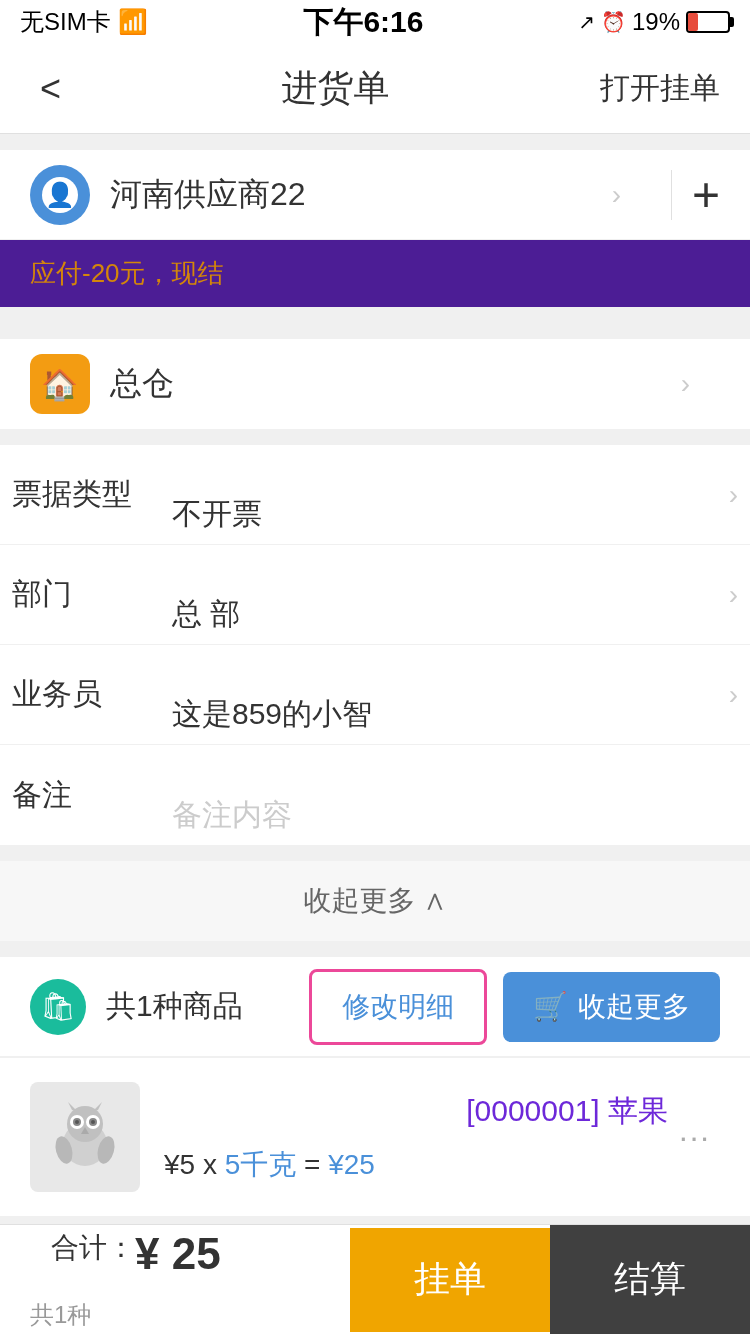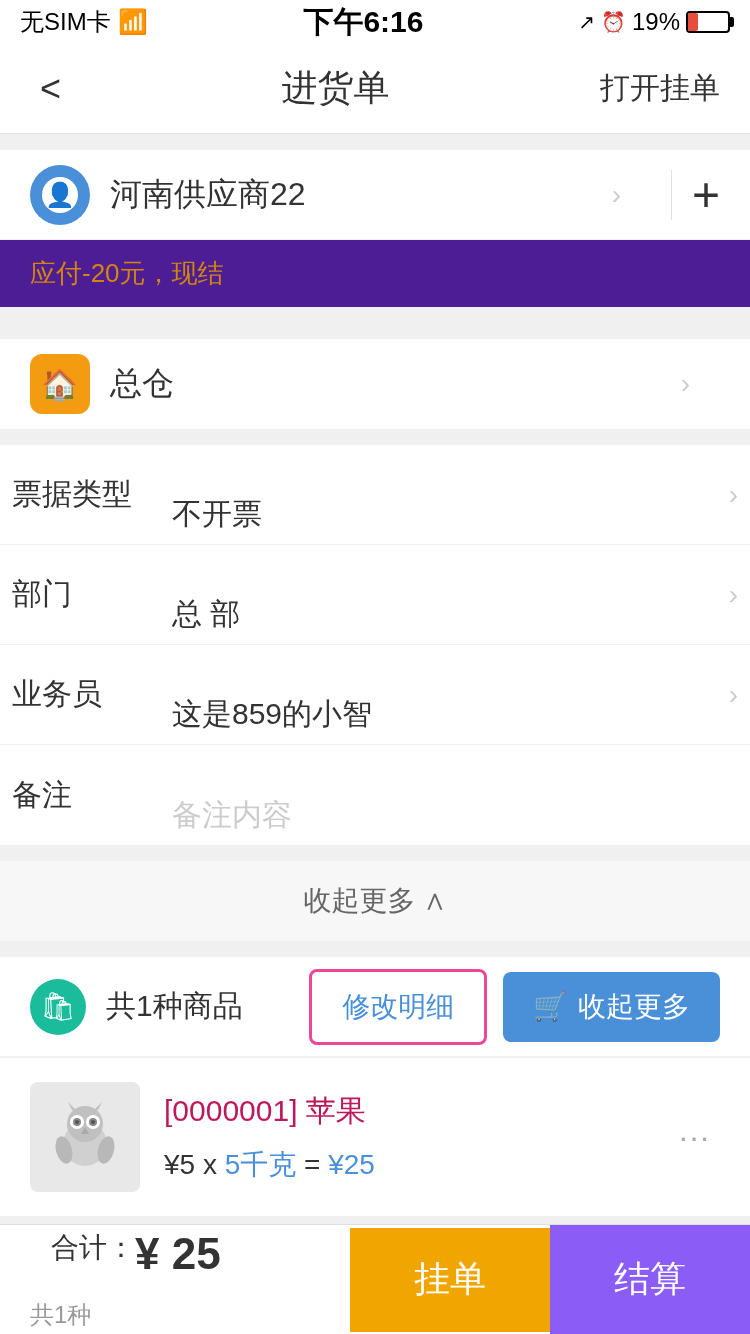--- a/index.html
+++ b/index.html
@@ -297,22 +297,23 @@
       justify-content: center;
       flex-shrink: 0;
       margin-right: 24px;
       overflow: hidden;
     }
     .product-info {
       flex: 1;
     }
     .product-name {
       font-size: 30px;
-      color: #be185d;
+      color: #6d28d9;
       margin-bottom: 14px;
+      text-align: right;
     }
     .product-price {
       font-size: 28px;
       color: #333;
     }
     .price-highlight {
       color: #4a90d9;
     }
     .product-more {
       font-size: 32px;
@@ -359,21 +360,21 @@
       font-size: 36px;
       display: flex;
       align-items: center;
       justify-content: center;
       cursor: pointer;
       flex-shrink: 0;
     }
     .btn-checkout {
       width: 200px;
       height: 110px;
-      background: #8b5cf6;
+      background: #404040;
       color: #fff;
       font-size: 36px;
       display: flex;
       align-items: center;
       justify-content: center;
       cursor: pointer;
       flex-shrink: 0;
     }
   </style>
 </head>

